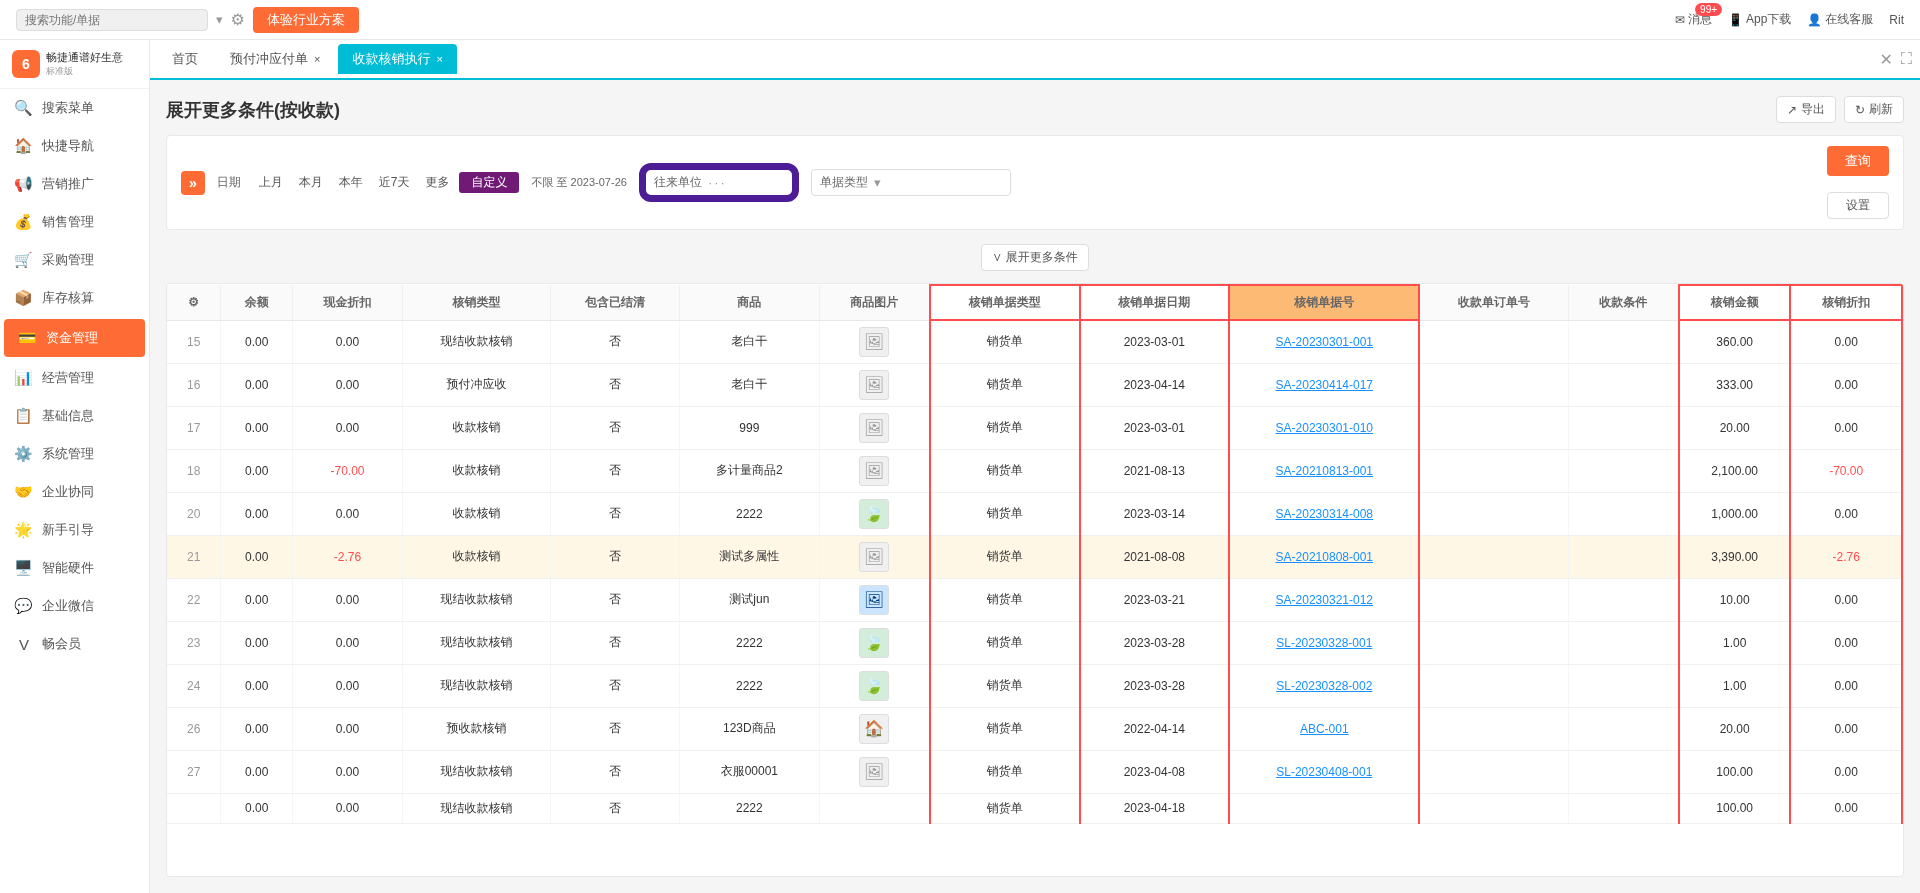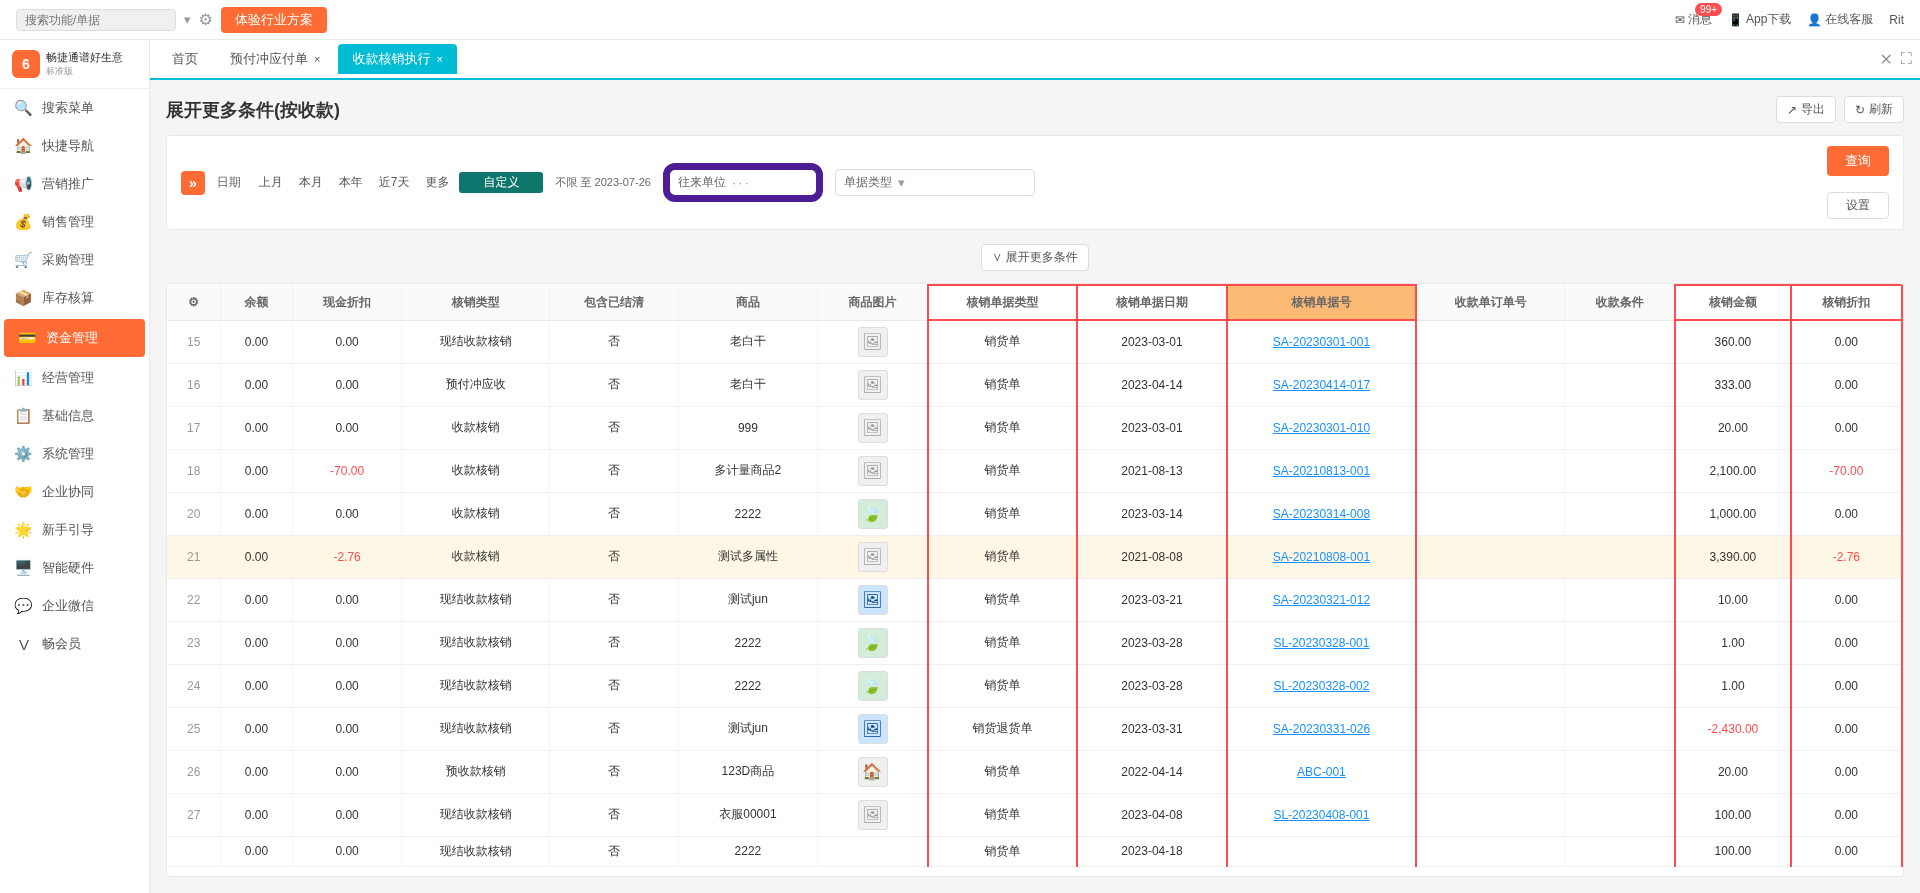--- a/index.html
+++ b/index.html
@@ -15,21 +15,21 @@
       border-bottom: 1px solid #e8e8e8;
       gap: 12px;
     }
     .top-bar-left { display: flex; align-items: center; gap: 8px; flex: 1; }
     .top-bar-input {
       background: #f0f0f0;
       border: 1px solid #ddd;
       border-radius: 4px;
       padding: 3px 8px;
       font-size: 12px;
-      width: 160px;
+      width: 192px;
       color: #999;
     }
     .top-bar-btn {
       background: #ff6b35;
       color: #fff;
       border: none;
       border-radius: 4px;
       padding: 4px 14px;
       font-size: 13px;
       cursor: pointer;
@@ -171,24 +171,24 @@
     .filter-date-btns { display: flex; gap: 4px; align-items: center; }
     .filter-date-btn {
       padding: 2px 6px;
       border: none;
       background: none;
       cursor: pointer;
       font-size: 12px;
       color: #555;
     }
     .filter-date-btn.custom {
-      background: #0f766e;
+      background: #701a75;
       color: #fff;
       border-radius: 3px;
-      padding: 2px 24px;
+      padding: 2px 12px;
     }
     .filter-date-range { font-size: 11px; color: #666; }
     .filter-field {
       display: flex;
       align-items: center;
       gap: 6px;
       border: 7px solid #4c1d95;
       border-radius: 12px;
       padding: 4px 8px;
       min-width: 160px;
@@ -631,36 +631,20 @@
                 <td><div class="img-placeholder green">🍃</div></td>
                 <td style="border-left: 2px solid rgb(255, 77, 79); border-right: 2px solid rgb(255, 77, 79);">销货单</td>
                 <td style="border-left: 2px solid rgb(255, 77, 79); border-right: 2px solid rgb(255, 77, 79);">2023-03-28</td>
                 <td style="border-left: 2px solid rgb(255, 77, 79); border-right: 2px solid rgb(255, 77, 79);"><span class="link-text">SL-20230328-002</span></td>
                 <td></td>
                 <td></td>
                 <td style="border-left: 2px solid rgb(255, 77, 79); border-right: 2px solid rgb(255, 77, 79);">1.00</td>
                 <td style="border-left: 2px solid rgb(255, 77, 79); border-right: 2px solid rgb(255, 77, 79);">0.00</td>
               </tr>
               <tr>
-                <td><span class="settings-col">25</span></td>
-                <td>0.00</td>
-                <td>0.00</td>
-                <td>现结收款核销</td>
-                <td>否</td>
-                <td>测试jun</td>
-                <td><div class="img-placeholder blue">🖼</div></td>
-                <td style="border-left: 2px solid rgb(255, 77, 79); border-right: 2px solid rgb(255, 77, 79);">销货退货单</td>
-                <td style="border-left: 2px solid rgb(255, 77, 79); border-right: 2px solid rgb(255, 77, 79);">2023-03-31</td>
-                <td style="border-left: 2px solid rgb(255, 77, 79); border-right: 2px solid rgb(255, 77, 79);"><span class="link-text">SA-20230331-026</span></td>
-                <td></td>
-                <td></td>
-                <td style="border-left: 2px solid rgb(255, 77, 79); border-right: 2px solid rgb(255, 77, 79); color: rgb(255, 77, 79);">-2,430.00</td>
-                <td style="border-left: 2px solid rgb(255, 77, 79); border-right: 2px solid rgb(255, 77, 79);">0.00</td>
-              </tr>
-              <tr>
                 <td><span class="settings-col">26</span></td>
                 <td>0.00</td>
                 <td>0.00</td>
                 <td>预收款核销</td>
                 <td>否</td>
                 <td>123D商品</td>
                 <td><div class="img-placeholder">🏠</div></td>
                 <td style="border-left: 2px solid rgb(255, 77, 79); border-right: 2px solid rgb(255, 77, 79);">销货单</td>
                 <td style="border-left: 2px solid rgb(255, 77, 79); border-right: 2px solid rgb(255, 77, 79);">2022-04-14</td>
                 <td style="border-left: 2px solid rgb(255, 77, 79); border-right: 2px solid rgb(255, 77, 79); margin-left: 12px;"><span class="link-text">ABC-001</span></td>

